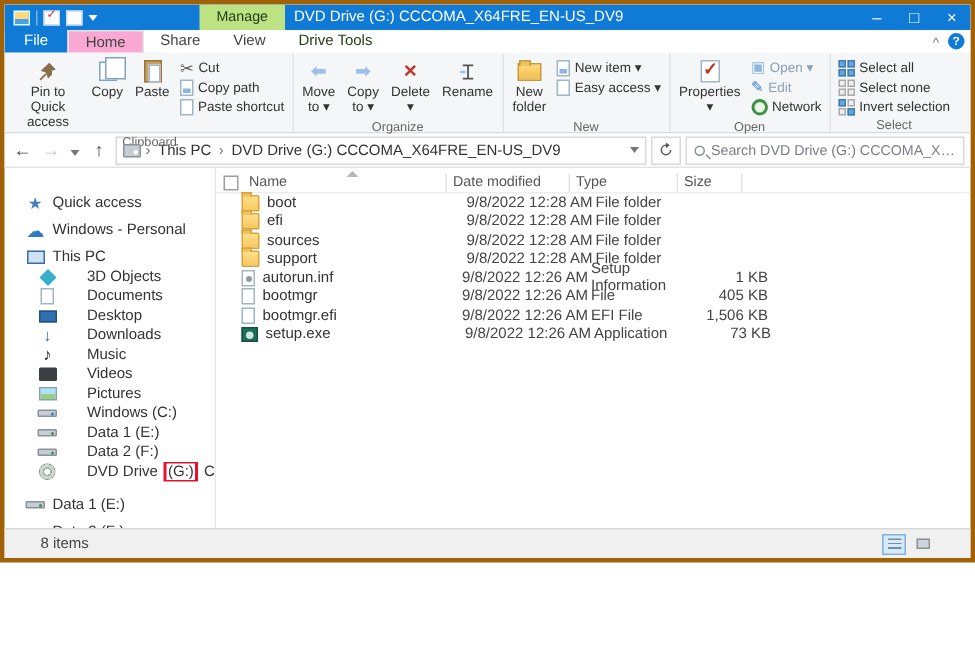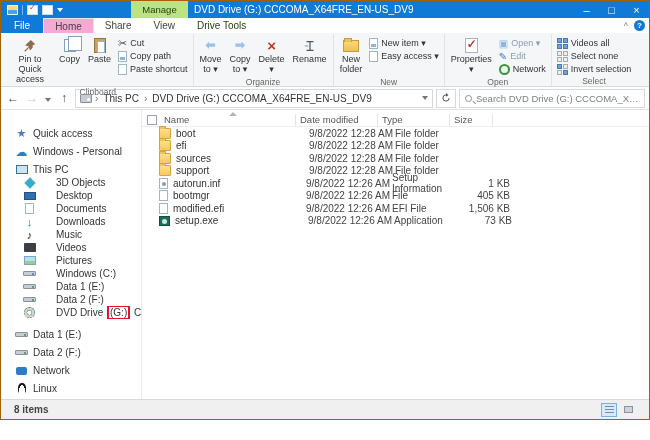--- a/index.html
+++ b/index.html
@@ -1,17 +1,17 @@
 <!DOCTYPE html>
 <html><head>
 <meta charset="utf-8">
 <style>
   * { margin:0; padding:0; box-sizing:border-box; }
   html,body { width:650px; height:440px; font-family:"Liberation Sans", sans-serif; }
-  .window { width:650px; height:420px; border:1px solid #a16207; background:#fff;
+  .window { width:650px; height:375px; border:3px solid #a16207; background:#fff;
             display:flex; flex-direction:column; overflow:hidden; font-size:10px; color:#333; }
 
   
   .titlebar { height:17px; background:#0f7bd7; display:flex; align-items:center; position:relative; flex:0 0 auto; }
   .qat { display:flex; align-items:center; gap:4px; padding:0 6px; height:100%; }
   .qat .sep { width:1px; height:10px; background:rgba(255,255,255,.45); }
   .qat-ico { width:11px; height:10px; position:relative; }
   .qat-explorer { background:linear-gradient(#ffd97a 55%, #4aa3e8 55%); border:1px solid #dff; }
   .qat-prop { background:#fff; border:1px solid #cde; }
   .qat-prop::after { content:"✓"; position:absolute; left:1px; top:-3px; color:#c0392b; font-size:8px; }
@@ -147,21 +147,21 @@
   .fic-folder { background:linear-gradient(#ffe08a,#f5c860); border:1px solid #d8a33c; border-radius:1px; }
   .fic-folder::before { content:""; position:absolute; left:-1px; top:-3px; width:5px; height:2px; background:#ecc35f; border:1px solid #d8a33c; border-bottom:none; }
   .fic-file { width:9px; height:11px; background:#fff; border:1px solid #9fb6c8; margin-left:1px; }
   .fic-inf { width:9px; height:11px; background:#fff; border:1px solid #9fb6c8; margin-left:1px; }
   .fic-inf::after { content:""; position:absolute; left:2px; top:3px; width:4px; height:4px; border-radius:50%; background:#8d99a6; }
   .fic-exe { width:11px; height:10px; background:#1e6e5c; border:1px solid #14503f; }
   .fic-exe::after { content:""; position:absolute; left:2px; top:2px; width:5px; height:5px; border-radius:50%; background:#cfe8df; }
 
   
   .statusbar { height:20px; background:#f0f0f0; border-top:1px solid #d9d9d9; display:flex; align-items:center;
-               justify-content:space-between; padding:0 13px; flex:0 0 auto;font-weight:bold; }
+               justify-content:space-between; padding:0 24px; flex:0 0 auto; }
   .status-text { font-size:10px; color:#444; }
   .view-toggles { display:flex; gap:3px; }
   .viewbtn { width:16px; height:14px; border:1px solid transparent; display:flex; align-items:center; justify-content:center; }
   .viewbtn.selected { border-color:#7ab3e0; background:#d9e9f7; }
   .vb-details { width:9px; height:7px; background:repeating-linear-gradient(#6f90ab 0 1px, transparent 1px 3px); }
   .vb-icons { width:9px; height:7px; border:1px solid #8b9299; background:#cdd3d9; }
 </style>
 </head>
 <body>
 
@@ -323,21 +323,21 @@
     <div class="rgroup">
       <div class="rgroup-body">
         <div class="smallstack">
           <div class="smallbtn">
             <span class="grid-ico">
                 <i></i>
                 <i></i>
                 <i></i>
                 <i></i>
               </span>
-            <span>Videos all</span>
+            <span>Select all</span>
           </div>
           <div class="smallbtn">
             <span class="grid-ico none">
                 <i></i>
                 <i></i>
                 <i></i>
                 <i></i>
               </span>
             <span>Select none</span>
           </div>
@@ -398,30 +398,30 @@
           </span>
           <span>This PC</span>
         </div>
         <div class="side-item child">
           <span class="sic sic-3d">
             <i></i>
           </span>
           <span>3D Objects</span>
         </div>
         <div class="side-item child">
+          <span class="sic sic-doc">
+            <i></i>
+          </span>
+          <span>Documents</span>
+        </div>
+        <div class="side-item child">
           <span class="sic sic-desktop">
             <i></i>
           </span>
           <span>Desktop</span>
-        </div>
-        <div class="side-item child">
-          <span class="sic sic-doc">
-            <i></i>
-          </span>
-          <span>Documents</span>
         </div>
         <div class="side-item child">
           <span class="sic sic-down">↓</span>
           <span>Downloads</span>
         </div>
         <div class="side-item child">
           <span class="sic sic-music">♪</span>
           <span>Music</span>
         </div>
         <div class="side-item child">
@@ -539,21 +539,21 @@
           </div>
           <div class="frow">
             <span class="fic fic-file"></span>
             <span class="f-name">bootmgr</span>
             <span class="f-date">9/8/2022 12:26 AM</span>
             <span class="f-type">File</span>
             <span class="f-size">405 KB</span>
           </div>
           <div class="frow">
             <span class="fic fic-file"></span>
-            <span class="f-name">modified.efi</span>
+            <span class="f-name">bootmgr.efi</span>
             <span class="f-date">9/8/2022 12:26 AM</span>
             <span class="f-type">EFI File</span>
             <span class="f-size">1,506 KB</span>
           </div>
           <div class="frow">
             <span class="fic fic-exe"></span>
             <span class="f-name">setup.exe</span>
             <span class="f-date">9/8/2022 12:26 AM</span>
             <span class="f-type">Application</span>
             <span class="f-size">73 KB</span>

